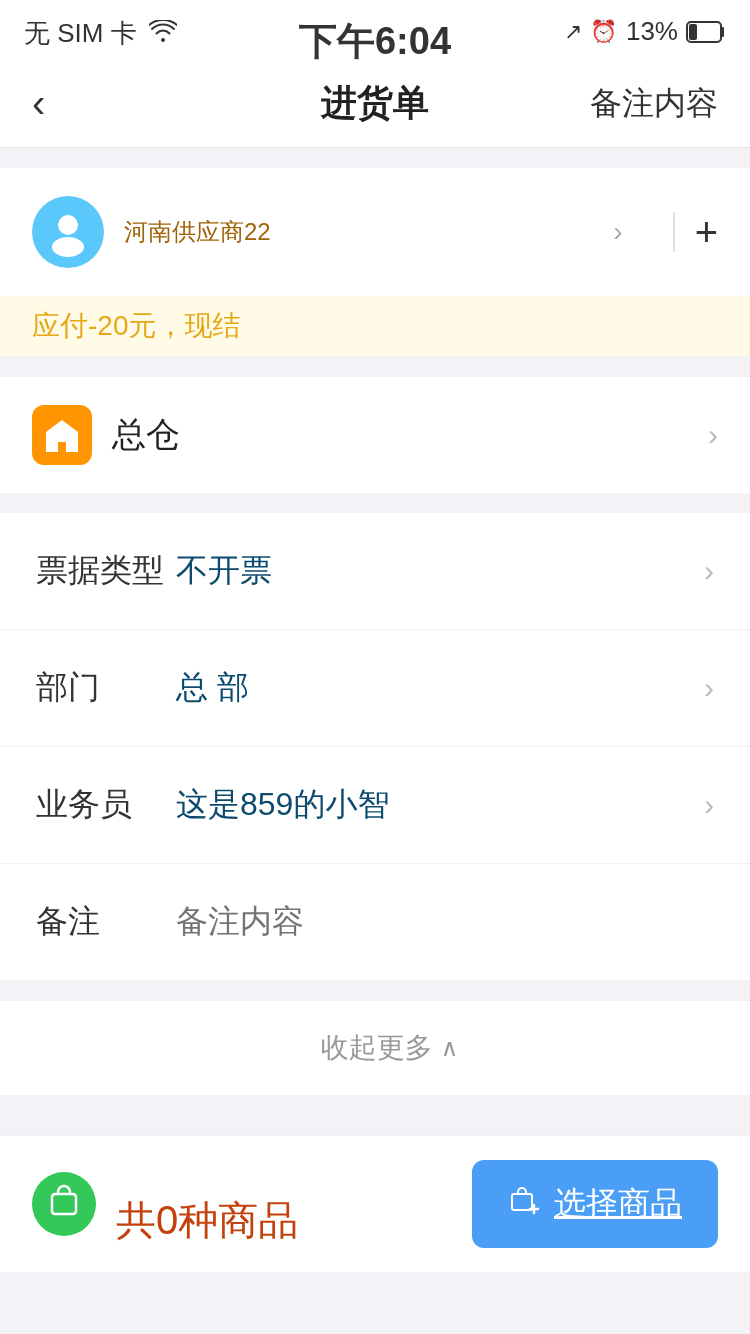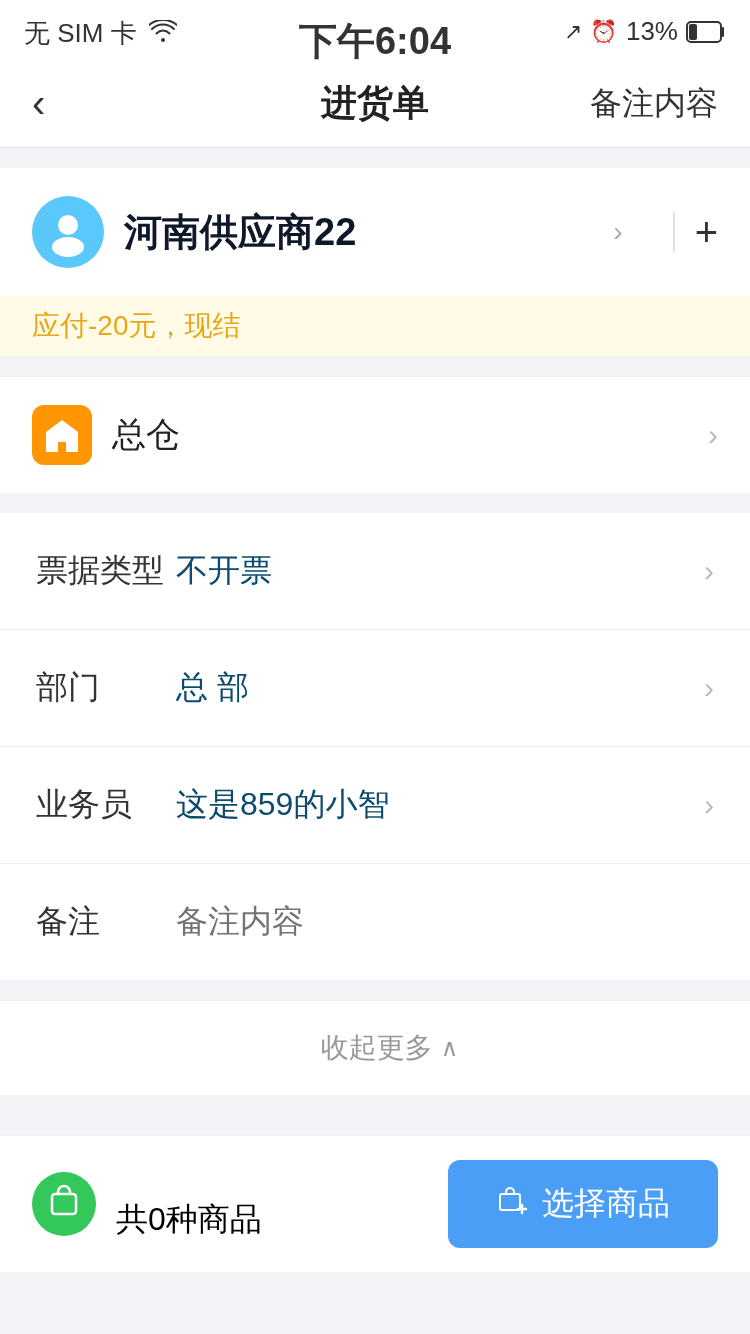--- a/index.html
+++ b/index.html
@@ -112,23 +112,23 @@
       margin-right: 20px;
       flex-shrink: 0;
       overflow: hidden;
     }
     .supplier-avatar svg {
       width: 50px;
       height: 50px;
     }
     .supplier-name {
       flex: 1;
-      font-size: 38px;
-      font-weight: 700;
-      color: #0f172a;
+      font-size: 24px;
+      font-weight: 400;
+      color: #a16207;
     }
     .supplier-chevron {
       color: #aaa;
       font-size: 28px;
       margin-right: 30px;
     }
     .supplier-plus {
       font-size: 40px;
       color: #333;
       font-weight: 300;
@@ -257,35 +257,36 @@
       margin-right: 20px;
       flex-shrink: 0;
     }
     .product-icon svg {
       width: 40px;
       height: 40px;
       fill: #fff;
     }
     .product-count {
       flex: 1;
-      font-size: 32px;
-      color: #000000;
+      font-size: 40px;
+      color: #c2410c;
       margin-top: 32px;
     }
     .select-product-btn {
       background: #4a9ef5;
       color: #fff;
       border: none;
       border-radius: 12px;
-      padding: 22px 48px;
+      padding: 22px 36px;
       font-size: 32px;
       display: flex;
       align-items: center;
       gap: 12px;
       cursor: pointer;
+      text-decoration: underline;
     }
     .select-product-btn svg {
       width: 34px;
       height: 34px;
       fill: #fff;
     }
 
     
     .page-body {
       background: #f2f2f7;

